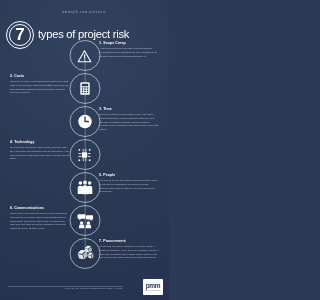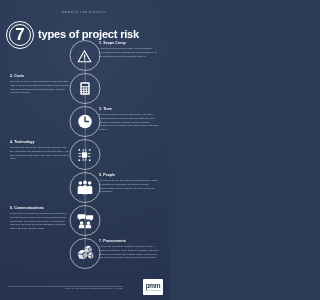--- a/index.html
+++ b/index.html
@@ -48,21 +48,21 @@
     position:absolute; inset:2.6px; border-radius:50%;
     border:1.2px solid #ffffff;
   }
   .seven {
     position:absolute; inset:0;
     display:flex; align-items:center; justify-content:center;
     color:#ffffff; font-size:17px; font-weight:bold; line-height:1;
     padding-bottom:1px;
   }
   .main-title {
-    color:#ffffff; font-size:11.2px; font-weight:bold;
+    color:#ffffff; font-size:11.2px; font-weight:normal;
     letter-spacing:-0.25px; line-height:1.05; white-space:nowrap;
   }
   
   .chain {
     position:absolute; top:40px; left:0; right:0; bottom:34px;
   }
   .connector {
     position:absolute; left:50%; transform:translateX(-50%);
     width:0.7px; background:rgba(255,255,255,0.30);
   }

